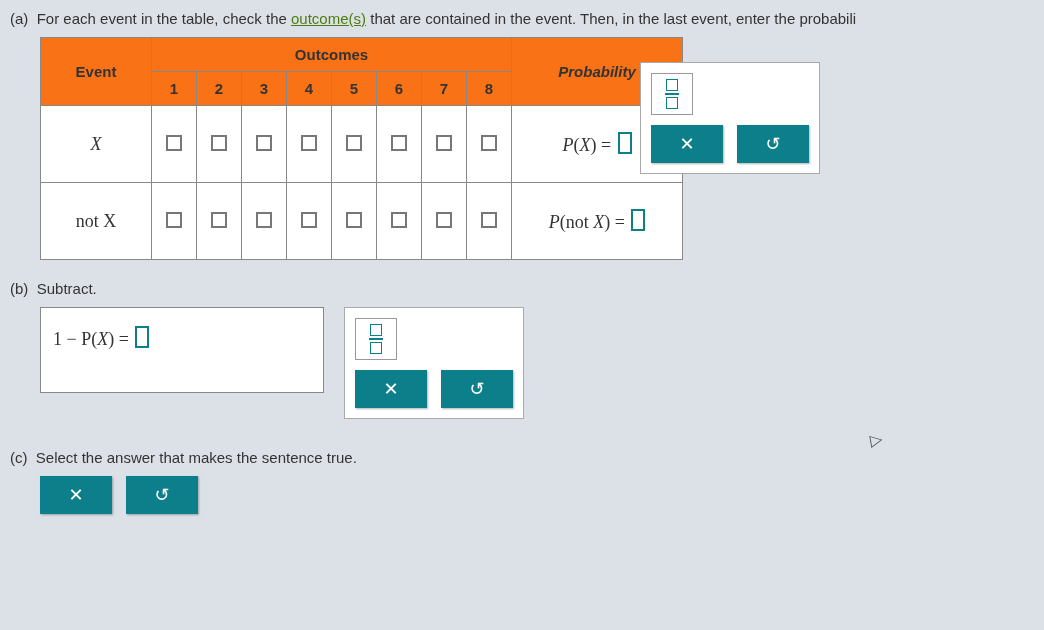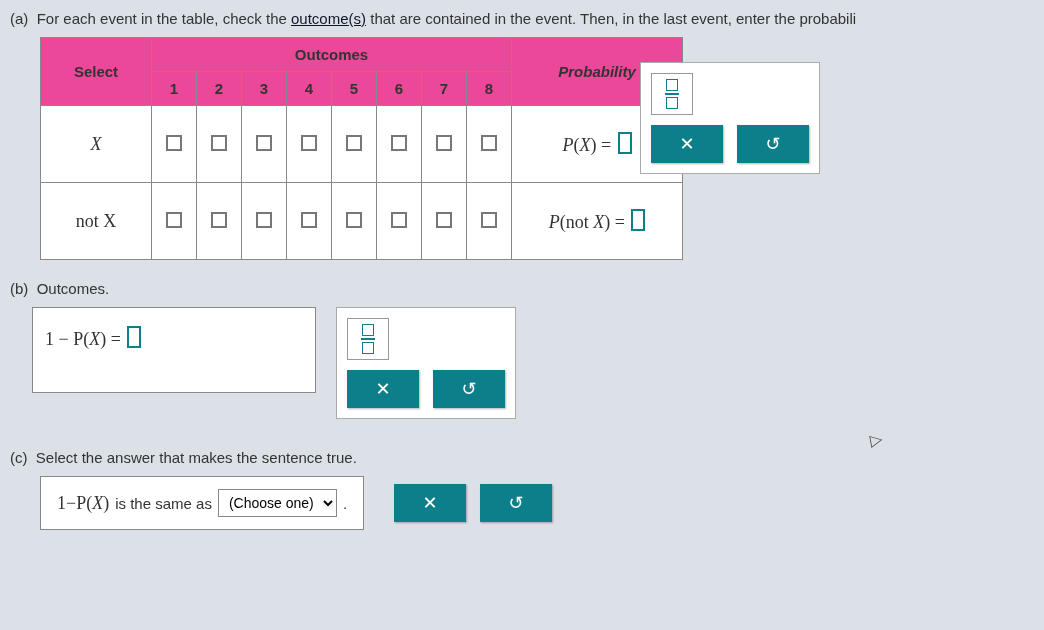--- a/index.html
+++ b/index.html
@@ -9,35 +9,35 @@
     font-family: Arial, sans-serif;
     font-size: 15px;
     color: #333;
     width: 1044px;
     box-sizing: border-box;
   }
   .part-label {
     margin-bottom: 10px;
   }
   .link-text {
-    color: #0f172a;
+    color: #4d7c0f;
     text-decoration: underline;
   }
   table.outcomes {
     border-collapse: collapse;
     margin: 10px 0 20px 30px;
     background: #fff;
   }
   table.outcomes th, table.outcomes td {
     border: 1px solid #888;
     text-align: center;
     vertical-align: middle;
   }
   table.outcomes th {
-    background: #ec4899;
+    background: #f97316;
     font-weight: bold;
     padding: 8px 10px;
   }
   .event-col { width: 90px; }
   .num-col { width: 24px; font-weight: bold; }
   .prob-col { width: 150px; font-style: italic; }
   .body-row td { height: 74px; }
   .checkbox {
     display: inline-block;
     width: 12px;
@@ -107,21 +107,21 @@
     left: 640px;
     top: 62px;
     border: 1px solid #aaa;
     background: #fff;
     padding: 10px;
   }
   .part-b-container {
     display: flex;
     align-items: flex-start;
     gap: 20px;
-    margin-left: 22px;
+    margin-left: 30px;
     margin-bottom: 30px;
   }
   .answer-box {
     border: 1px solid #888;
     background: #fff;
     padding: 18px 30px 30px 12px;
     min-width: 240px;
     height: 36px;
   }
   .b-toolbox {
@@ -163,21 +163,21 @@
 <body>
 
 <div class="part-label">
   <span>(a)</span>&nbsp;
   <span>For each event in the table, check the </span><span class="link-text">outcome(s)</span><span> that are contained in the event. Then, in the last event, enter the probabili</span>
 </div>
 
 <table class="outcomes">
   <tbody>
       <tr>
-    <th class="event-col" rowspan="2">Select</th>
+    <th class="event-col" rowspan="2">Event</th>
     <th colspan="8">Outcomes</th>
     <th class="prob-col" rowspan="2">Probability</th>
   </tr>
   <tr>
     <th class="num-col">1</th>
     <th class="num-col">2</th>
     <th class="num-col">3</th>
     <th class="num-col">4</th>
     <th class="num-col">5</th>
     <th class="num-col">6</th>
@@ -226,21 +226,21 @@
         <span>✕</span>
       </button>
     <button class="teal-btn">
         <span>↺</span>
       </button>
   </div>
 </div>
 
 <div class="part-label">
   <span>(b)</span>&nbsp;
-  <span>Outcomes.</span>
+  <span>Subtract.</span>
 </div>
 
 <div class="part-b-container">
   <div class="answer-box formula">
     <span class="paren">1 − P</span><span class="paren">(</span><span>X</span><span class="paren">)</span><span class="paren"> = </span><span class="blank-box"></span>
   </div>
   <div class="b-toolbox">
     <div class="fraction-btn">
       <div class="sq"></div>
         <div class="bar"></div>
@@ -256,30 +256,20 @@
     </div>
   </div>
 </div>
 
 <div class="part-label">
   <span>(c)</span>&nbsp;
   <span>Select the answer that makes the sentence true.</span>
 </div>
 
 <div style="display:flex; align-items:center;">
-  <div class="part-c-box">
-    <span class="formula">
-      <span class="paren">1−P</span><span class="paren">(</span><span>X</span><span class="paren">)</span>
-    </span>
-    <span> is the same as </span>
-    <select class="choose">
-      <option>(Choose one)</option>
-    </select>
-    <span>.</span>
-  </div>
   <div class="c-controls">
     <button class="teal-btn">
         <span>✕</span>
       </button>
     <button class="teal-btn">
         <span>↺</span>
       </button>
   </div>
 </div>
 

